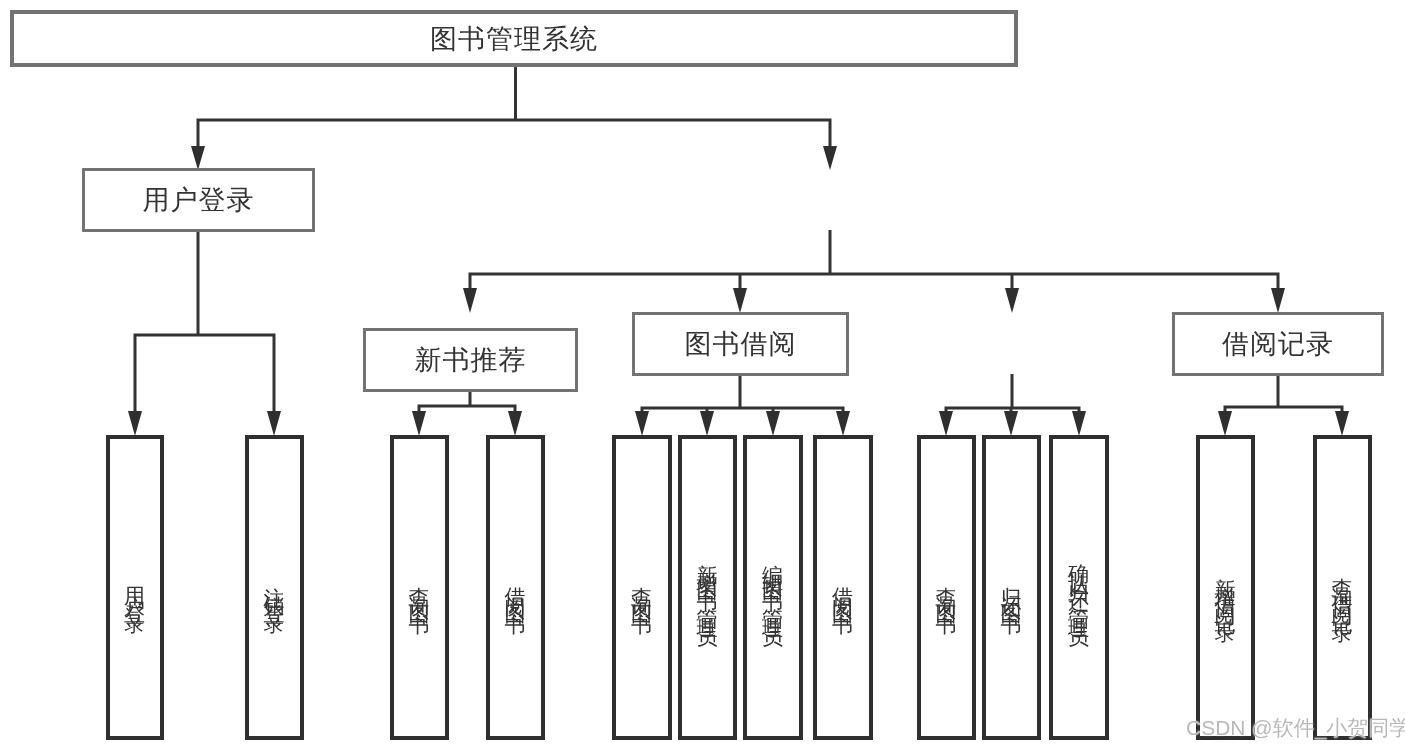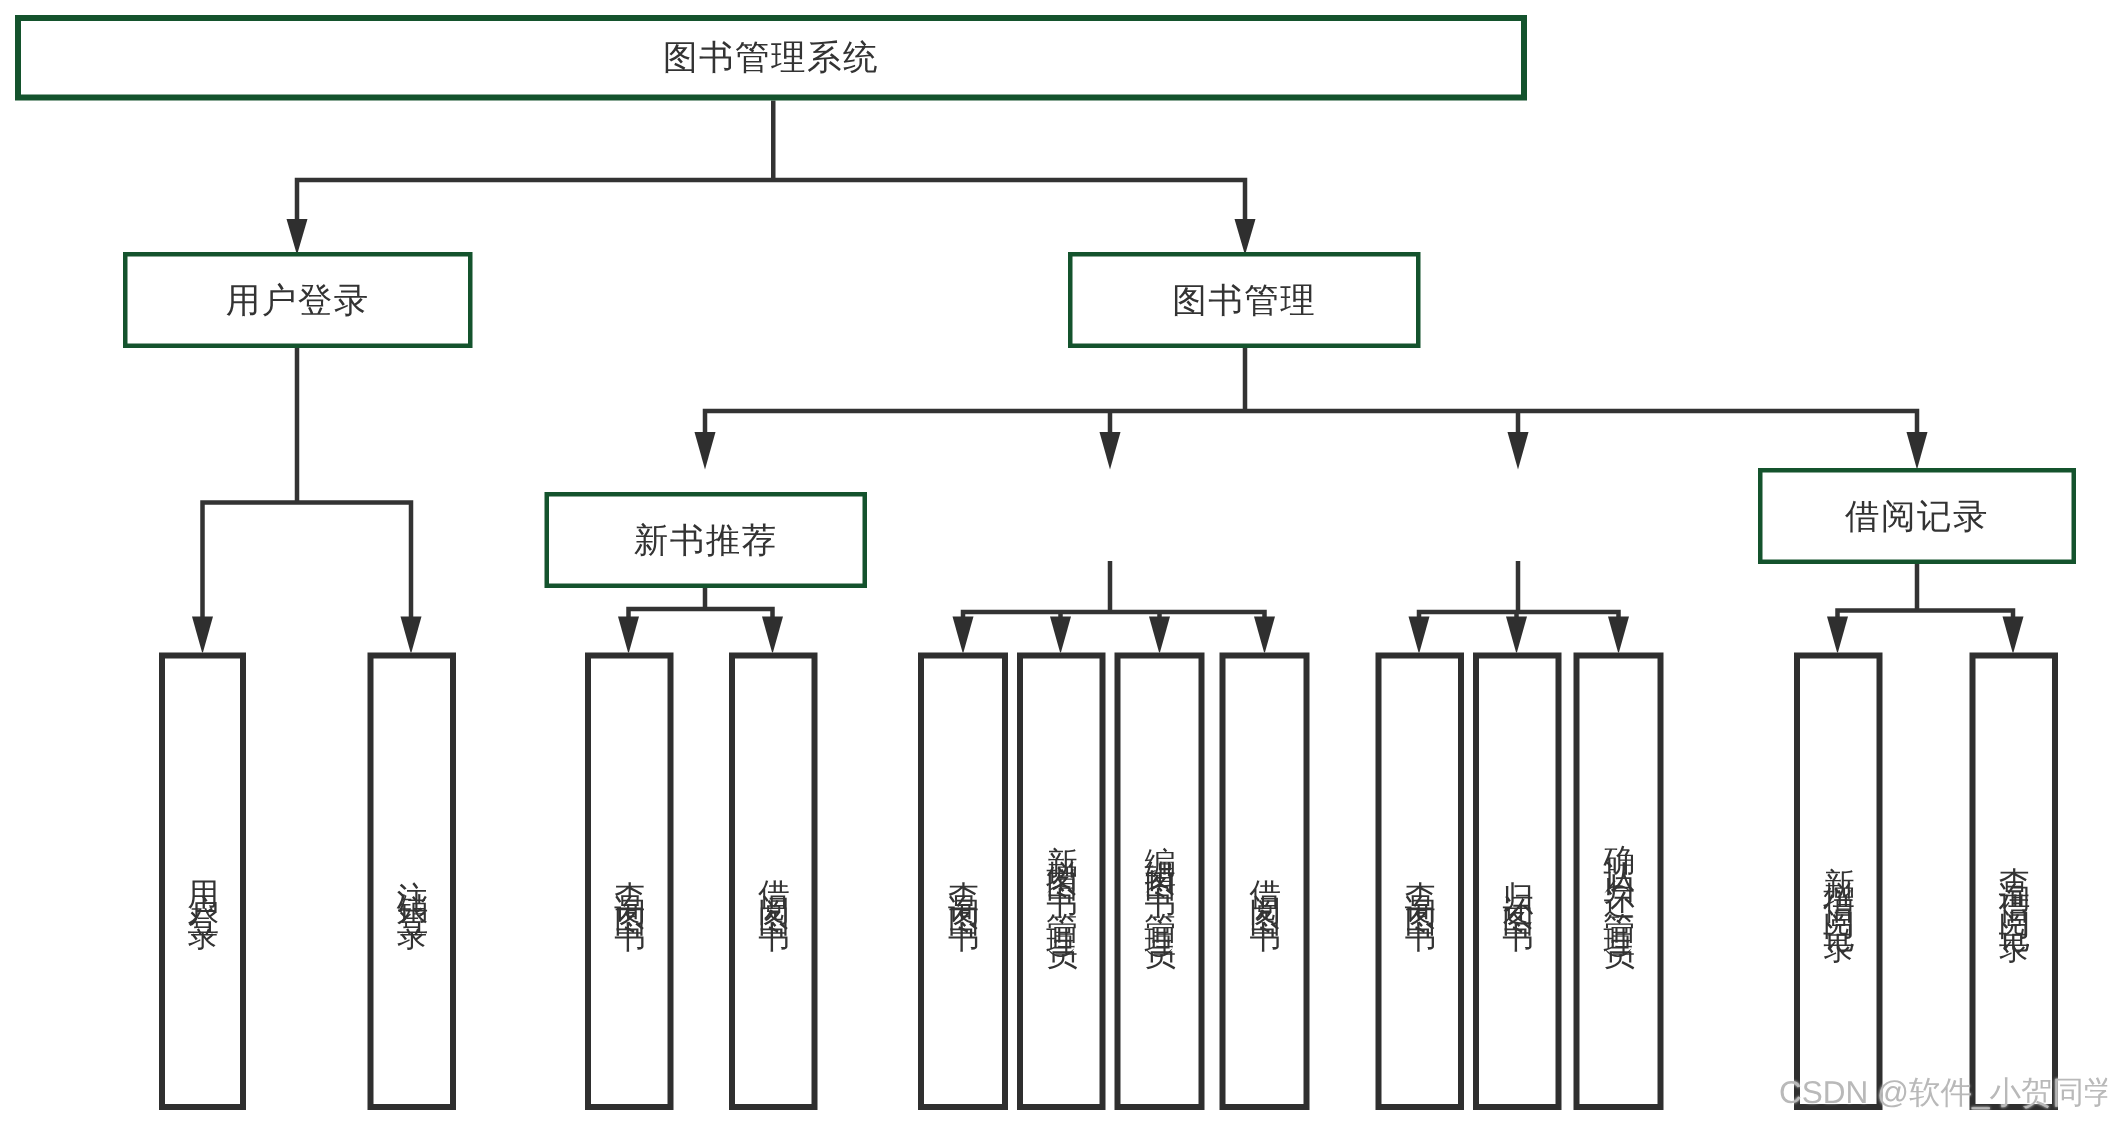--- a/index.html
+++ b/index.html
@@ -7,25 +7,25 @@
     position:relative;
     width:1405px;height:747px;
     background:#ffffff;
     font-family:"Liberation Sans","DejaVu Sans",sans-serif;
     overflow:hidden;
   }
   #connectors{position:absolute;left:0;top:0;}
   .node{
     position:absolute;
     box-sizing:border-box;
-    border:3px solid #14532d;
+    border:3px solid #737373;
     background:#ffffff;
     display:flex;align-items:center;justify-content:center;
     color:#333333;
-    font-size:23px;
+    font-size:27px;
     letter-spacing:1px;
     z-index:2;
   }
   .node.root{border-width:4px;}
   .leaf{
     position:absolute;
     box-sizing:border-box;
     border:4px solid #2f2f2f;
     background:#ffffff;
     display:flex;align-items:center;justify-content:center;
@@ -118,26 +118,26 @@
     </g>
   </svg>
 
   <div class="node root" style="left:10px;top:10px;width:1008px;height:57px">
     <span>图书管理系统</span>
   </div>
 
   <div class="node" style="left:82px;top:168px;width:233px;height:64px">
     <span>用户登录</span>
   </div>
-  <div class="node" style="left:712px;top:168px;width:235px;height:64px">
-    <span>图书管理</span>
-  </div>
 
   <div class="node" style="left:363px;top:328px;width:215px;height:64px">
     <span>新书推荐</span>
+  </div>
+  <div class="node" style="left:632px;top:312px;width:217px;height:64px">
+    <span>图书借阅</span>
   </div>
   <div class="node" style="left:1172px;top:312px;width:212px;height:64px">
     <span>借阅记录</span>
   </div>
 
   <div class="leaf" style="left:106px;top:435px;width:58px;height:305px">
     <span>用户登录</span>
   </div>
   <div class="leaf" style="left:245px;top:435px;width:59px;height:305px">
     <span>注销登录</span>

